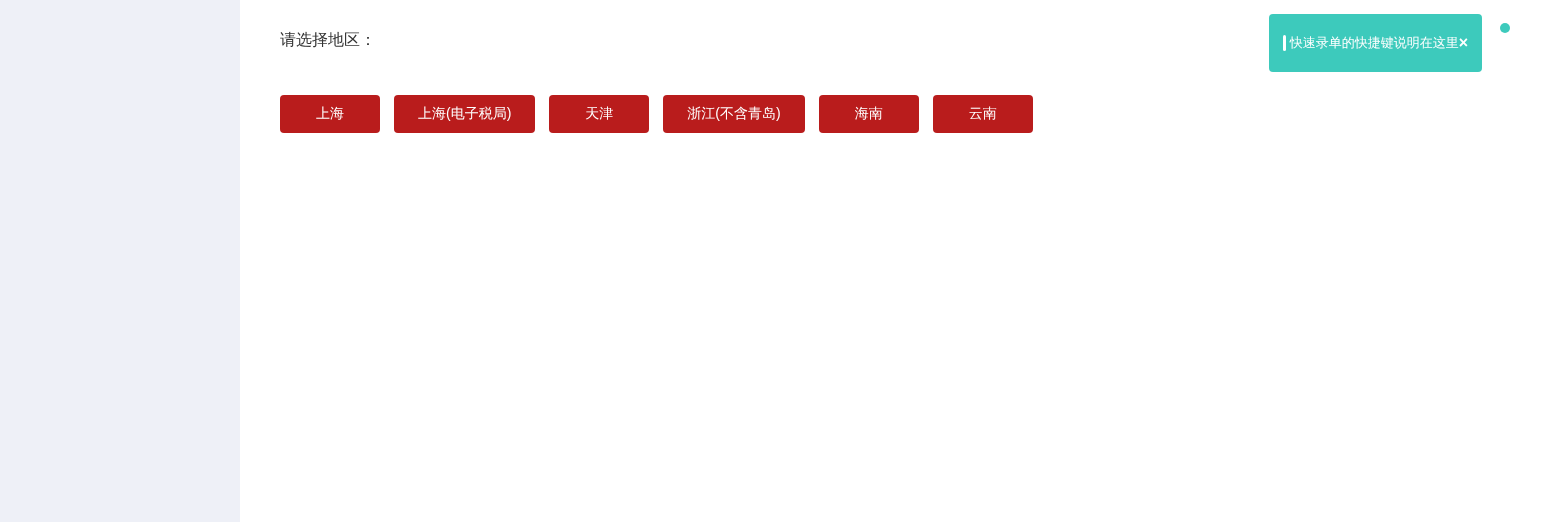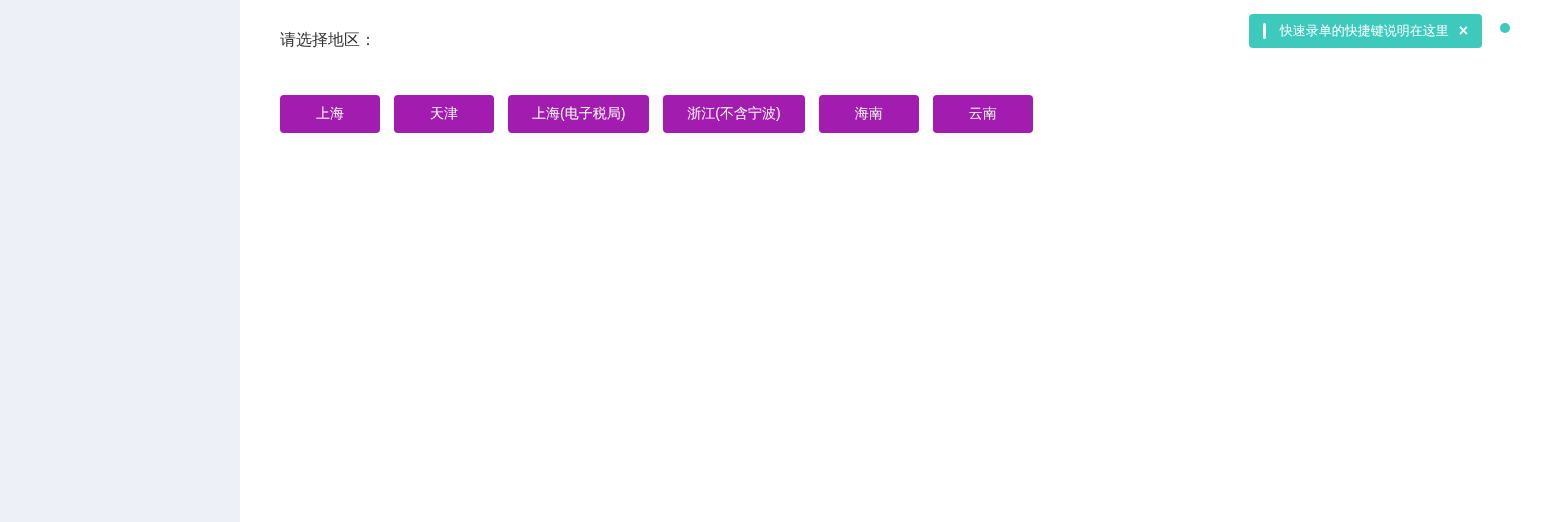--- a/index.html
+++ b/index.html
@@ -43,45 +43,44 @@
       margin-bottom: 44px;
     }
 
     .region-buttons {
       display: flex;
       flex-wrap: wrap;
       gap: 14px;
     }
 
     .region-btn {
-      background: #a21caf;
+      background: #b91c1c;
       border: none;
       border-radius: 4px;
       color: #fff;
       font-size: 14px;
       padding: 10px 24px;
       cursor: pointer;
       white-space: nowrap;
       min-width: 100px;
       text-align: center;
       transition: background 0.2s;
     }
 
     .tooltip-banner {
       position: absolute;
       top: 14px;
       right: 80px;
       background: #3dcabc;
       color: #fff;
       font-size: 13px;
-      padding: 8px 14px;
+      padding: 20px 14px;
       border-radius: 4px;
       display: flex;
       align-items: center;
-      gap: 10px;
       white-space: nowrap;
     }
 
     .tooltip-banner::before {
       content: '';
       display: inline-block;
       width: 3px;
       height: 16px;
       background: #fff;
       border-radius: 2px;
@@ -116,23 +115,23 @@
 <body>
 
 <div class="sidebar"></div>
 
 <div class="main-content">
   <div class="page-title">请选择地区：</div>
 
   <div class="region-buttons">
     <div class="row" id="row1">
         <button class="region-btn">上海</button>
+        <button class="region-btn">上海(电子税局)</button>
         <button class="region-btn">天津</button>
-        <button class="region-btn">上海(电子税局)</button>
-        <button class="region-btn">浙江(不含宁波)</button>
+        <button class="region-btn">浙江(不含青岛)</button>
       </div>
     <div class="row" id="row2">
         <button class="region-btn">海南</button>
         <button class="region-btn">云南</button>
       </div>
   </div>
 </div>
 
 <div class="tooltip-banner">
   <span>快速录单的快捷键说明在这里</span>

